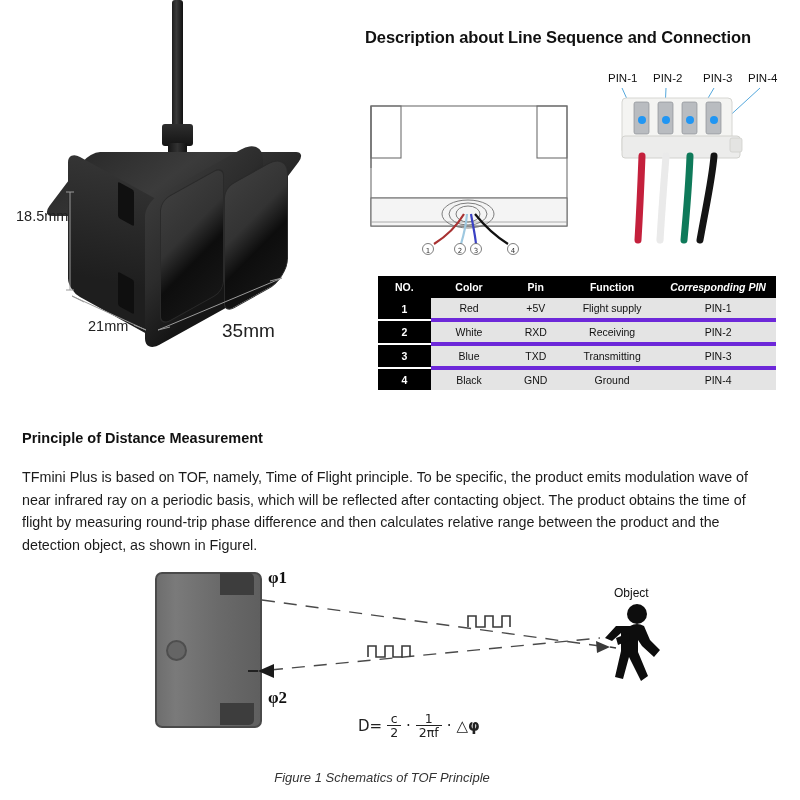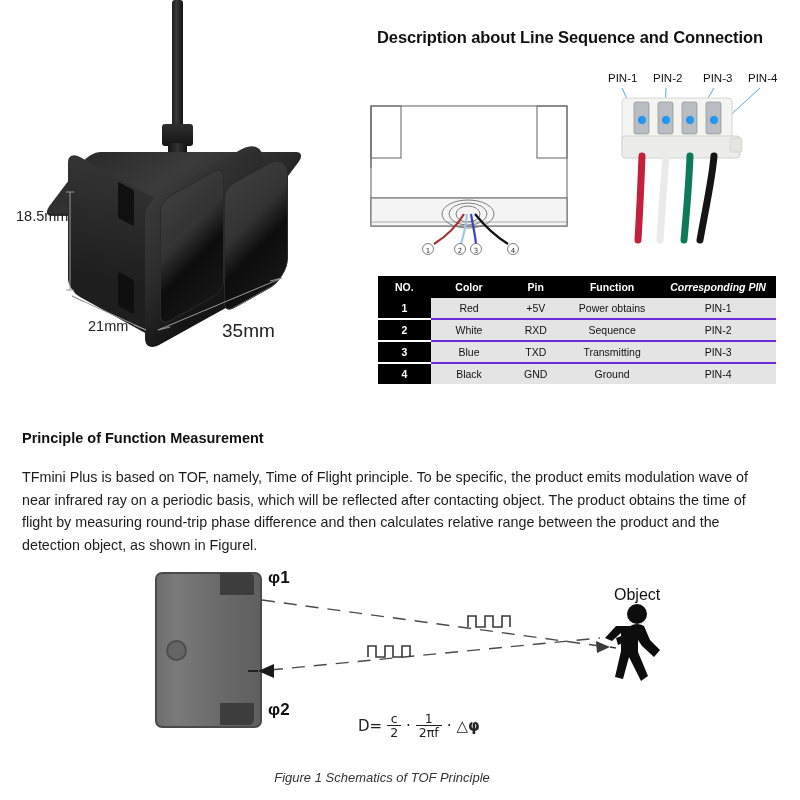--- a/index.html
+++ b/index.html
@@ -15,21 +15,20 @@
     color: #1a1a1a;
     overflow: hidden;
   }
   .abs { position: absolute; }
 
   
   #section-title-line {
     left: 365px; top: 28px; width: 420px;
     font-size: 16.5px; font-weight: bold; color: #111;
     letter-spacing: -0.1px;
-    margin-left: 12px;
   }
 
   
   #product-photo { left: 10px; top: 0px; width: 345px; height: 390px; text-align: center; }
   .cable-vert {
     left: 162px; top: 0px; width: 11px; height: 130px;
     background: linear-gradient(90deg,#1d1d1d,#3a3a3a 40%,#111);
     border-radius: 3px;
   }
   .cable-grommet {
@@ -100,21 +99,21 @@
     left: 378px; top: 276px; width: 398px;
     border-collapse: collapse;
     font-size: 10.5px;
   }
   #wiring-table th {
     background: #000; color: #fff; font-weight: bold;
     padding: 5px 2px; text-align: center; font-size: 10.5px;
   }
   #wiring-table td {
     background: #e4e4e4; color: #111; text-align: center;
-    padding: 4px 2px; border-bottom: 2px solid #6d28d9;
+    padding: 4px 2px; border-bottom: 4px solid #6d28d9;
   }
   #wiring-table td.no-cell {
     background: #000; color: #fff; font-weight: bold;
     border-bottom: 2px solid #fff;
   }
   #wiring-table tr:last-child td { border-bottom: none; }
 
   
   #principle-heading {
     left: 22px; top: 430px; font-size: 14.5px; font-weight: bold; color: #111;
@@ -132,22 +131,22 @@
     border-radius: 7px;
     border: 2px solid #4a4a4a;
   }
   .sensor-corner {
     position: absolute; width: 34px; height: 22px; background: #3d3d3d;
   }
   .sensor-lens-dot {
     position: absolute; left: 9px; top: 66px; width: 17px; height: 17px;
     border-radius: 50%; background: #656565; border: 2px solid #4e4e4e;
   }
-  .phi-label { font-size: 17px; font-weight: bold; color: #111; font-family: Liberation Sans, sans-serif; }
-  #object-label { font-size: 16px; color: #111; }
+  .phi-label { font-size: 17px; font-weight: bold; color: #111; font-family: Liberation Serif, serif; }
+  #object-label { font-size: 12px; color: #111; }
 
   
   #formula {
     left: 358px; top: 712px;
     font-size: 15px; color: #222;
     display: flex; align-items: center; gap: 5px;
     font-family: "DejaVu Sans", sans-serif;
   }
   .frac { display: inline-flex; flex-direction: column; align-items: center; line-height: 1.05; }
   .frac .num { font-size: 12.5px; padding: 0 3px; }
@@ -275,48 +274,48 @@
       <th style="width:56px;">Pin</th>
       <th style="width:96px;">Function</th>
       <th style="width:116px;font-style:italic;">Corresponding PIN</th>
     </tr>
   </thead>
   <tbody>
     <tr>
       <td class="no-cell">1</td>
       <td>Red</td>
       <td>+5V</td>
-      <td>Power obtains</td>
+      <td>Flight supply</td>
       <td>PIN-1</td>
     </tr>
     <tr>
       <td class="no-cell">2</td>
       <td>White</td>
       <td>RXD</td>
-      <td>Sequence</td>
+      <td>Receiving</td>
       <td>PIN-2</td>
     </tr>
     <tr>
       <td class="no-cell">3</td>
       <td>Blue</td>
       <td>TXD</td>
       <td>Transmitting</td>
       <td>PIN-3</td>
     </tr>
     <tr>
       <td class="no-cell">4</td>
       <td>Black</td>
       <td>GND</td>
       <td>Ground</td>
       <td>PIN-4</td>
     </tr>
   </tbody>
 </table>
 
-<div class="abs" id="principle-heading">Principle of Function Measurement</div>
+<div class="abs" id="principle-heading">Principle of Distance Measurement</div>
 
 <div class="abs" id="principle-body">TFmini Plus is based on TOF, namely, Time of Flight principle. To be specific, the product emits modulation wave of near infrared ray on a periodic basis, which will be reflected after contacting object. The product obtains the time of flight by measuring round-trip phase difference and then calculates relative range between the product and the detection object, as shown in Figurel.</div>
 
 <div class="abs" id="tof-schematic">
 
   <div class="abs sensor-box">
     <div class="sensor-corner" style="left:63px; top:-1px;  border-radius:0 5px 0 0;"></div>
     <div class="sensor-corner" style="left:63px; top:129px; border-radius:0 0 5px 0;"></div>
     <div class="sensor-lens-dot"></div>
   </div>
@@ -338,21 +337,21 @@
     <g fill="#0d0d0d" transform="translate(490,42)">
       <circle cx="27" cy="12" r="10"></circle>
       <path d="M20 24 q7 -4 14 0 l6 14 l10 10 l-6 7 l-12 -11 l-4 -6 l0 12
                l10 24 l-7 5 l-12 -24 l-6 22 l-8 -2 l6 -26 l0 -18 l-9 8 l-7 -3 l11 -12 z"></path>
       <path d="M20 38 l-12 5 l-2 -7 l13 -5 z"></path>
     </g>
     <text x="516" y="36" font-size="11" fill="#111" text-anchor="middle" font-family="Liberation Sans, sans-serif">​</text>
   </svg>
 
   <div class="abs phi-label" style="left:148px; top:8px;">φ1</div>
-  <div class="abs phi-label" style="left:148px; top:140px;">φ2</div>
+  <div class="abs phi-label" style="left:148px; top:128px;">φ2</div>
   <div class="abs" id="object-label" style="left:494px; top:26px;">Object</div>
 </div>
 
 <div class="abs" id="formula">
   <span>D=</span>
   <span class="frac">
     <span class="num">c</span>
     <span class="den">2</span>
   </span>
   <span>·</span>

